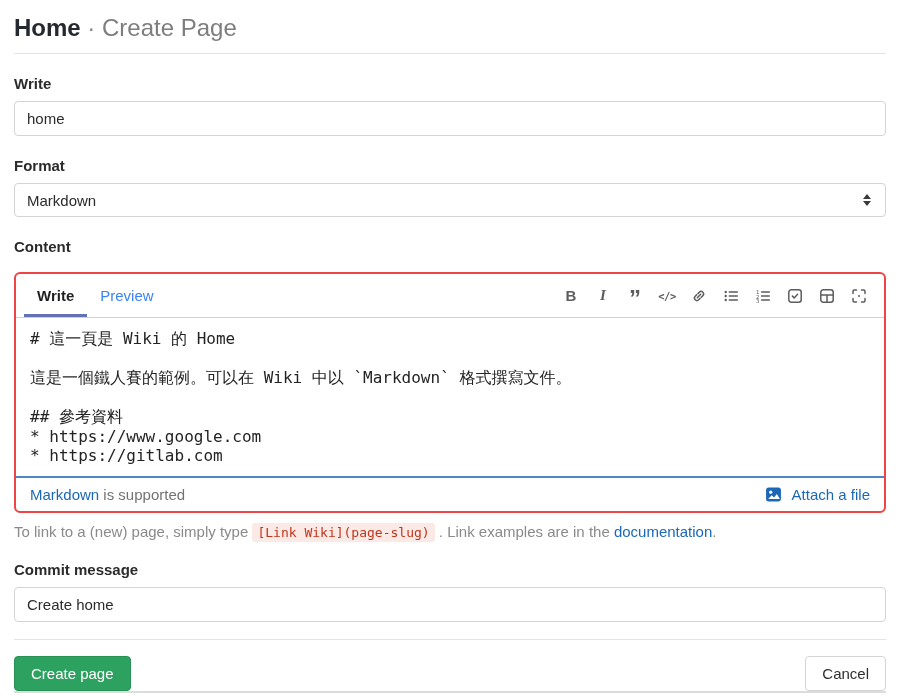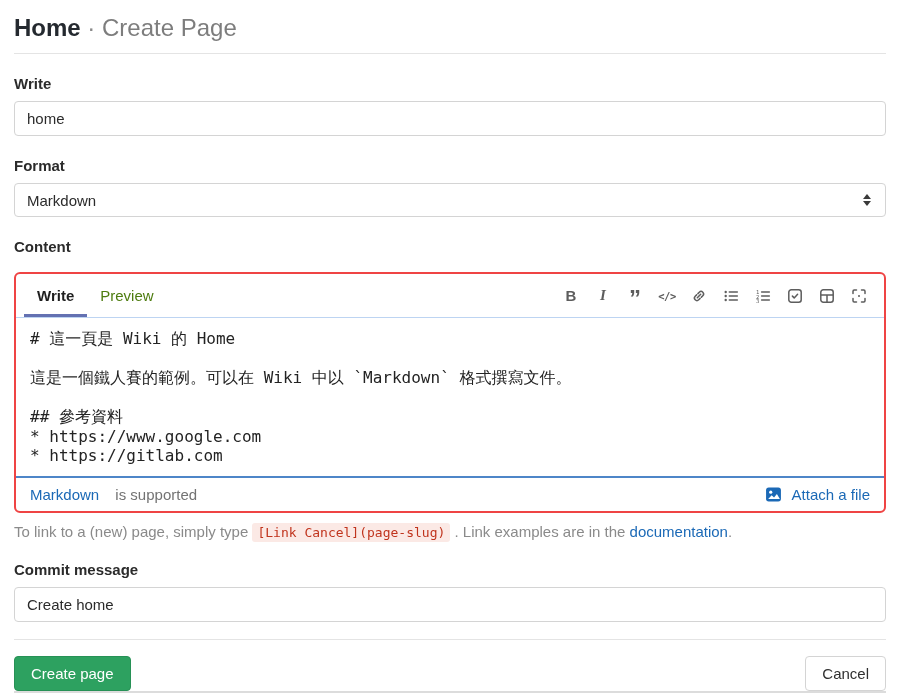--- a/index.html
+++ b/index.html
@@ -23,37 +23,37 @@
   .select-box { width:100%; height:35px; border:1px solid #d4d4d4; border-radius:4px;
     padding:0 12px; font-size:15px; color:#2b2b2b; background:#fff;
     display:flex; align-items:center; cursor:default; }
   .select-arrows { margin-left:auto; display:flex; flex-direction:column; gap:2px; align-items:center; padding-right:2px; }
   .tri-up { width:0; height:0; border-left:4px solid transparent; border-right:4px solid transparent; border-bottom:5px solid #3a3a3a; }
   .tri-down { width:0; height:0; border-left:4px solid transparent; border-right:4px solid transparent; border-top:5px solid #3a3a3a; }
 
   
   .editor { margin-top:8px; border:2px solid #ef4444; border-radius:6px; background:#fff; }
   .editor-header { display:flex; align-items:stretch; height:44px; padding:0 8px; border-bottom:1px solid #bdd4f2; }
-  .tab { display:flex; align-items:center; padding:0 13px; font-size:15px; color:#4d7c0f; cursor:pointer; }
+  .tab { display:flex; align-items:center; padding:0 13px; font-size:15px; color:#3b82f6; cursor:pointer; }
   .tab.active { color:#1f1f1f; font-weight:700; box-shadow:inset 0 -3px 0 #6471b2; }
   .toolbar { margin-left:auto; display:flex; align-items:center; gap:6px; padding-right:4px; }
   .tb-btn { width:26px; height:26px; border:none; background:transparent; display:flex; align-items:center;
     justify-content:center; color:#5d5d5d; cursor:pointer; }
   .tb-btn svg { display:block; }
   .glyph-b { font-size:15px; font-weight:700; font-family:"Liberation Sans",sans-serif; }
   .glyph-i { font-size:15px; font-weight:700; font-style:italic; font-family:"Liberation Serif",serif; }
   .glyph-quote { display:inline-block; height:15px; overflow:hidden; font-size:24px; line-height:21px; font-weight:700; }
   .glyph-code { font-size:10.5px; font-weight:700; letter-spacing:-0.5px; font-family:"DejaVu Sans Mono",monospace; }
 
   .editor-textarea { display:block; width:100%; height:160px; border:none; border-bottom:2px solid #4e86c8;
     resize:none; outline:none; padding:11px 14px; font-family:"DejaVu Sans Mono","Liberation Mono",monospace;
     font-size:16px; line-height:19.5px; color:#232323; background:#fff; }
 
   .editor-footer { display:flex; align-items:center; justify-content:space-between; padding:8px 14px; font-size:15px; }
-  .muted { color:#737373;margin-left:12px; }
+  .muted { color:#737373; }
   .link { color:#1b69b6; text-decoration:none; cursor:pointer; }
   .attach { display:flex; gap:10px; font-size:15px; }
 
   
   .help-line { margin-top:10px; font-size:15px; color:#8a8a8a; }
   .inline-code { font-family:"DejaVu Sans Mono","Liberation Mono",monospace; font-size:13px;
     color:#c0341d; background:#fbe9e5; padding:2px 5px; border-radius:3px; }
 
   
   .bottom-divider { border-bottom:1px solid #e4e4e4; margin-top:17px; }
@@ -183,21 +183,21 @@
           <rect x="1" y="1.5" width="14" height="13" rx="2.5" fill="#1b69b6"></rect>
           <circle cx="5.4" cy="5.8" r="1.5" fill="#fff"></circle>
           <path d="M3 12.2l3.3-3.5 2.2 2.1 2.7-3.2 2.8 4.6z" fill="#fff"></path>
         </svg>
         <span>Attach a file</span>
       </a>
     </div>
   </div>
 
   <div class="help-line">
-    <span>To link to a (new) page, simply type </span><code class="inline-code">[Link Cancel](page-slug)</code><span> . Link examples are in the </span><a class="link">documentation</a><span>.</span>
+    <span>To link to a (new) page, simply type </span><code class="inline-code">[Link Wiki](page-slug)</code><span> . Link examples are in the </span><a class="link">documentation</a><span>.</span>
   </div>
 
   <div class="field-label">Commit message</div>
   <input class="text-input" type="text" value="Create home" style="">
 
   <div class="bottom-divider"></div>
 
   <div class="actions">
     <button class="btn btn-primary">Create page</button>
     <button class="btn btn-cancel">Cancel</button>

